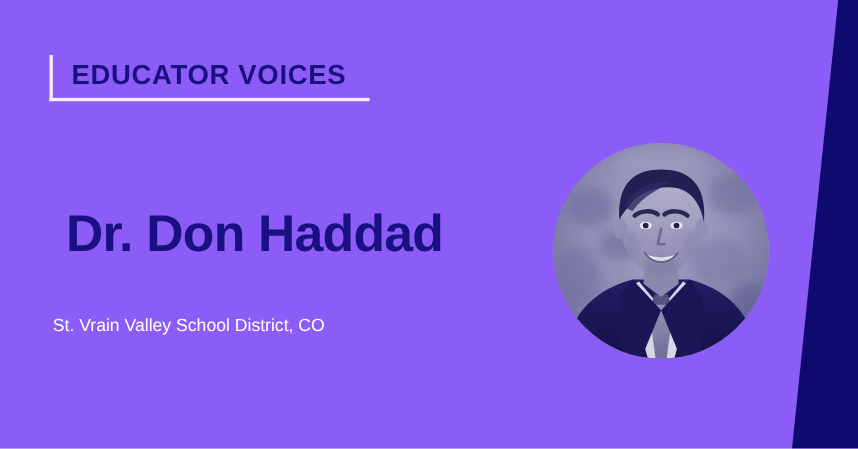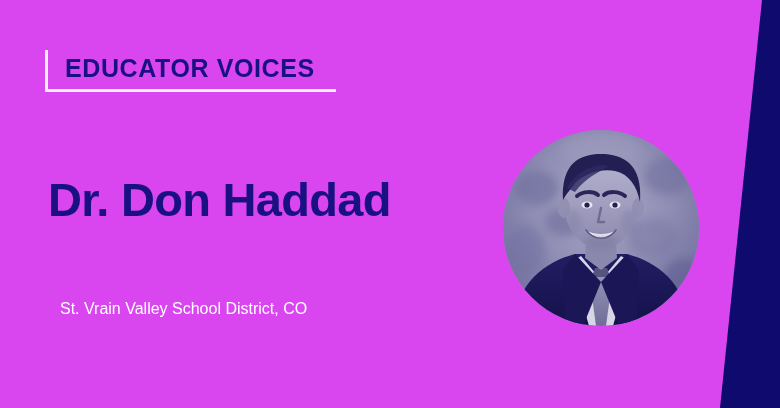--- a/index.html
+++ b/index.html
@@ -10,21 +10,21 @@
   }
   body {
     font-family: "Liberation Sans", sans-serif;
   }
 
   .card {
     position: relative;
     width: 780px;
     height: 408px;
     overflow: hidden;
-    background: #d946ef;
+    background: #8b5cf6;
     box-sizing: border-box;
   }
 
   
   .wedge {
     position: absolute;
     top: 0;
     right: 0;
     width: 60px;
     height: 408px;
@@ -61,21 +61,21 @@
     color: #191082;
     line-height: 32px;
     white-space: nowrap;
   }
 
   
   .name {
     position: absolute;
     left: 48px;
     top: 172px;
-    margin: 0;
+    margin: 12px;
     font-size: 47px;
     font-weight: 700;
     letter-spacing: -0.7px;
     color: #191082;
     line-height: 56px;
     white-space: nowrap;
     z-index: 3;
   }
 
   
@@ -88,21 +88,21 @@
     font-weight: 700;
     color: #ffffff;
     line-height: 27px;
     white-space: nowrap;
     z-index: 3;
   }
   .org {
     position: absolute;
     left: 48px;
     top: 286px;
-    margin: 12px;
+    margin: 0;
     font-size: 16px;
     font-weight: 400;
     color: #ffffff;
     line-height: 22px;
     white-space: nowrap;
     z-index: 3;
   }
 
   
   .portrait {

